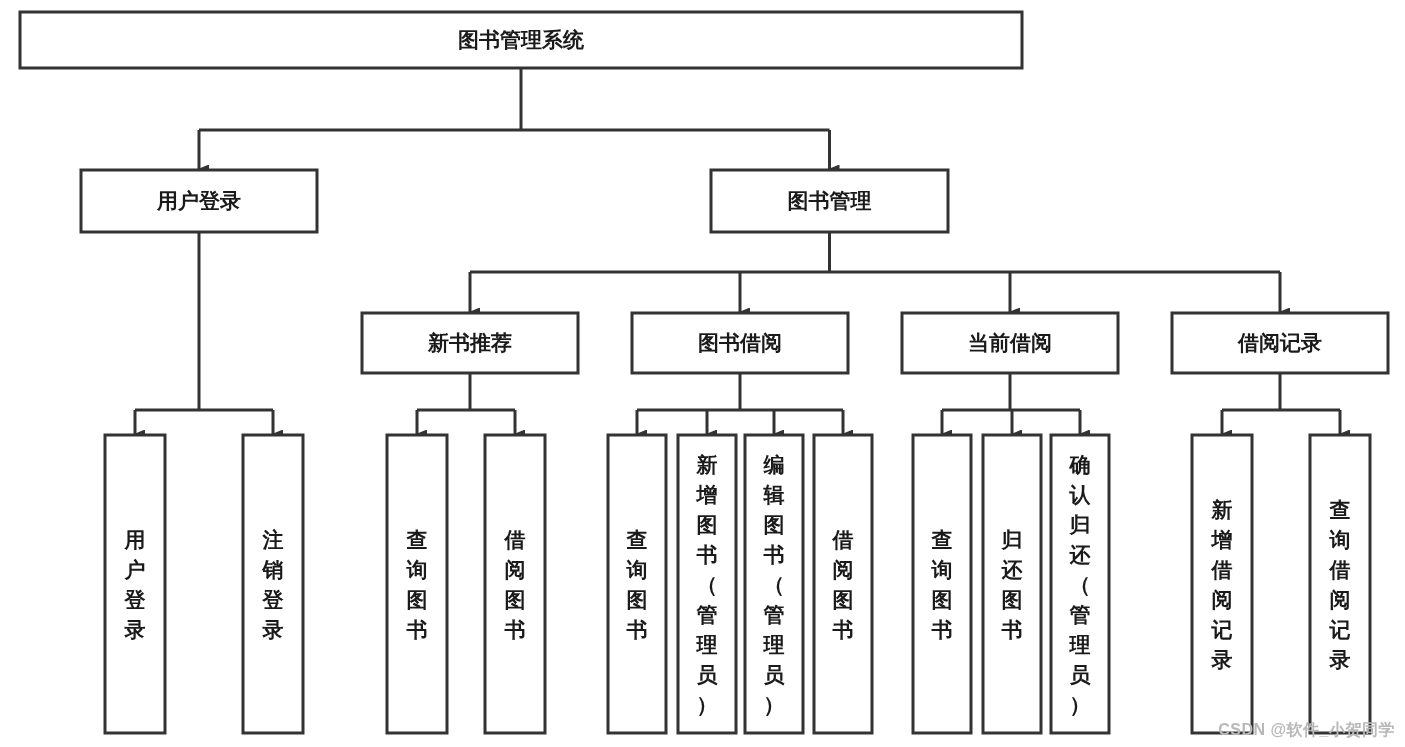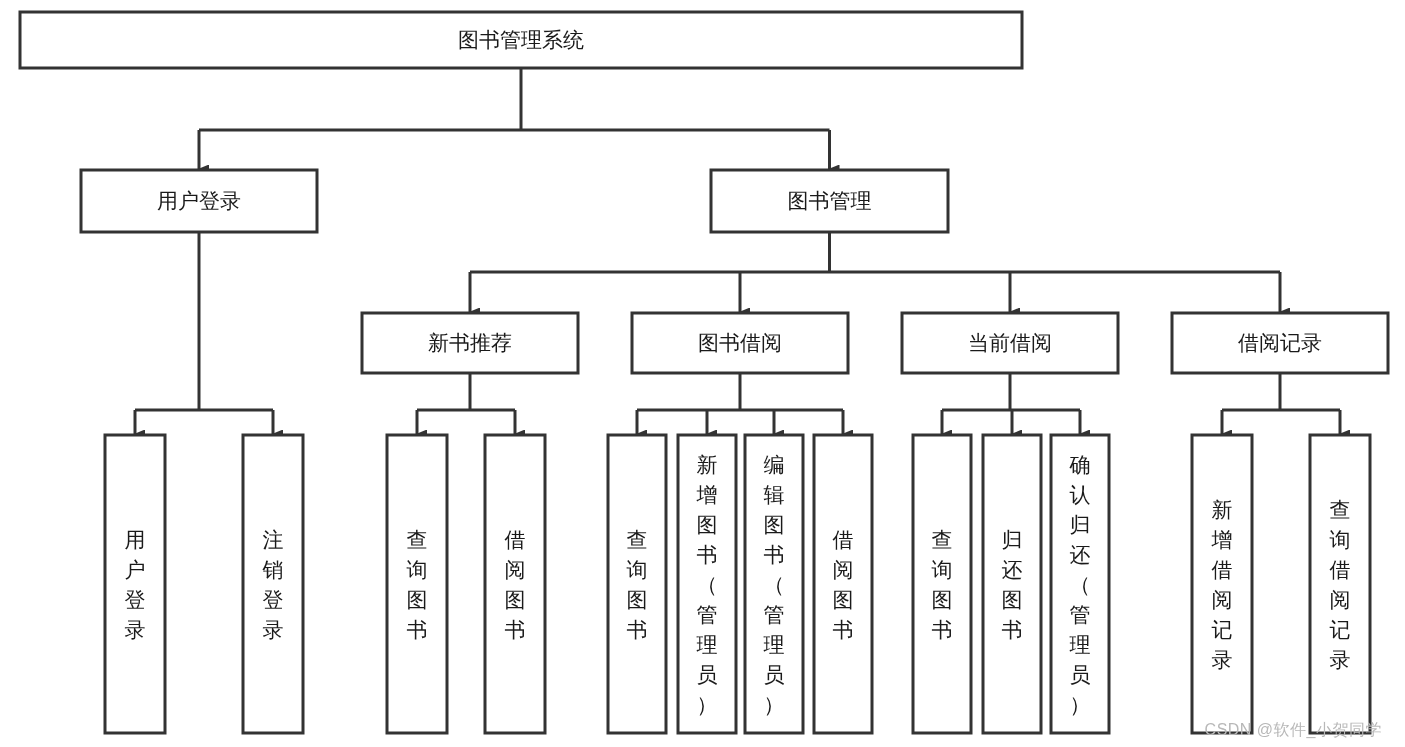--- a/index.html
+++ b/index.html
@@ -11,20 +11,21 @@
     width: 1405px;
     height: 747px;
     font-family: "Liberation Sans", "DejaVu Sans", sans-serif;
     overflow: hidden;
     position: relative;
   }
   #diagram-root {
     position: relative;
     width: 1405px;
     height: 747px;
+    font-weight: bold;
   }
   svg.diagram {
     position: absolute;
     top: 0;
     left: 0;
     width: 1405px;
     height: 747px;
     display: block;
   }
   .node-box {
@@ -45,21 +46,21 @@
     font-size: 21px;
     text-anchor: middle;
   }
   .edge-line {
     stroke: #333333;
     stroke-width: 3;
     fill: none;
   }
   .watermark-text {
     position: absolute;
-    right: 23px;
+    right: 10px;
     bottom: 6px;
     color: #b8b8b8;
     font-size: 16px;
     font-family: "Liberation Sans", "DejaVu Sans", sans-serif;
     white-space: nowrap;
     letter-spacing: 0.5px;
     user-select: none;
   }
 </style>
 </head>

